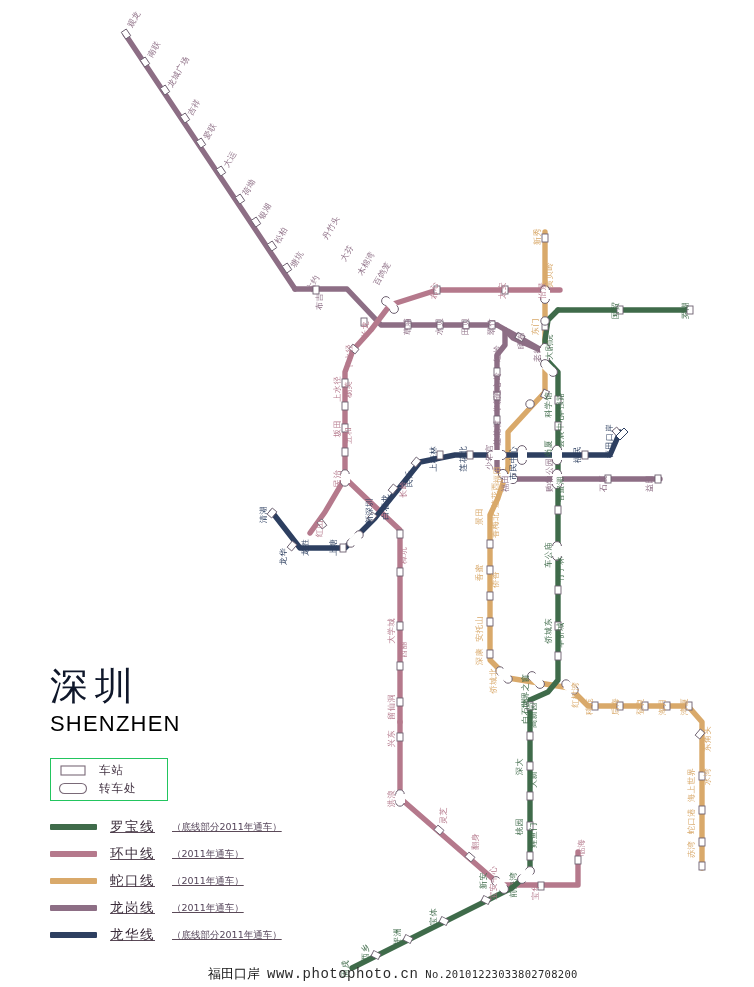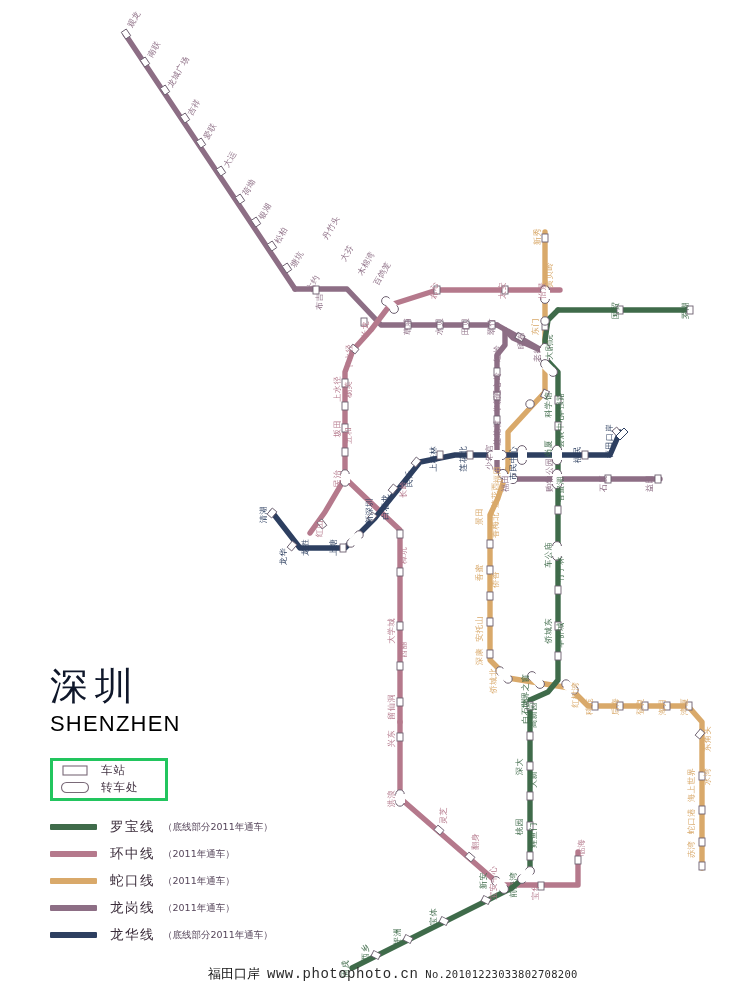--- a/index.html
+++ b/index.html
@@ -18,32 +18,32 @@
     font-size:38px;letter-spacing:7px;color:#0f172a;
     font-family:"DejaVu Sans","Liberation Sans",sans-serif;
     margin:0 0 2px 0;line-height:1.15;font-weight:400;
   }
   .city-en{
     font-size:22px;letter-spacing:1.2px;color:#000000;
     font-family:"Liberation Sans",sans-serif;font-weight:400;
     margin:0 0 22px 0;line-height:1.15;
   }
   .symbol-box{
-    border:3px solid #22c55e;width:118px;height:43px;
+    border:1px solid #22c55e;width:118px;height:43px;
     box-sizing:border-box;padding:3px 5px;margin-bottom:18px;
     display:flex;flex-direction:column;justify-content:center;gap:2px;
   }
   .symbol-row{display:flex;align-items:center;gap:9px;height:16px;}
   .symbol-glyph{width:34px;display:flex;align-items:center;justify-content:center;}
   .symbol-label{font-size:11.5px;color:#403040;letter-spacing:1px;white-space:nowrap;}
 
-  .line-key{display:flex;align-items:center;margin-bottom:10px;height:17px;}
+  .line-key{display:flex;align-items:center;margin-bottom:10px;height:17px;text-decoration:underline;}
   .key-swatch{width:47px;height:6px;border-radius:1px;flex:0 0 auto;}
   .key-name{font-size:13.5px;color:#3b2d3b;margin-left:13px;letter-spacing:1.5px;white-space:nowrap;}
-  .key-note{font-size:9.5px;color:#55455a;margin-left:8px;white-space:nowrap;}
+  .key-note{font-size:9.5px;color:#55455a;margin-left:17px;white-space:nowrap;}
 
   
   .watermark{
     position:absolute;left:208px;top:965px;display:flex;align-items:center;gap:7px;
     font-size:11px;color:#2b2b2b;white-space:nowrap;
   }
   .wm-cn{font-size:13px;letter-spacing:0px;color:#111;}
   .wm-url{font-family:Liberation Mono, monospace;font-size:14px;letter-spacing:0.5px;}
   .wm-no{font-family:"DejaVu Sans Mono","Liberation Mono",monospace;font-size:10.5px;letter-spacing:0.3px;}
 

